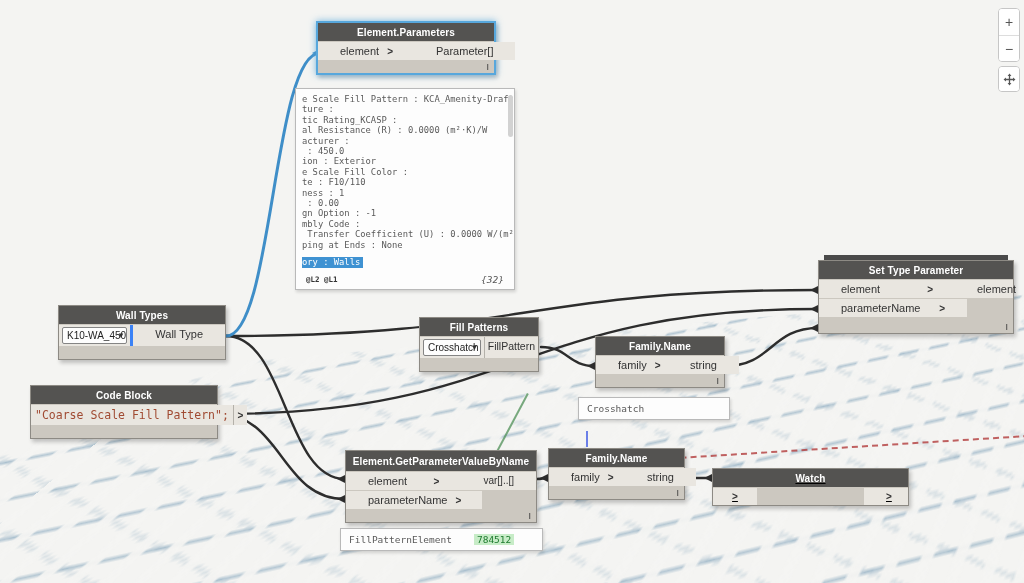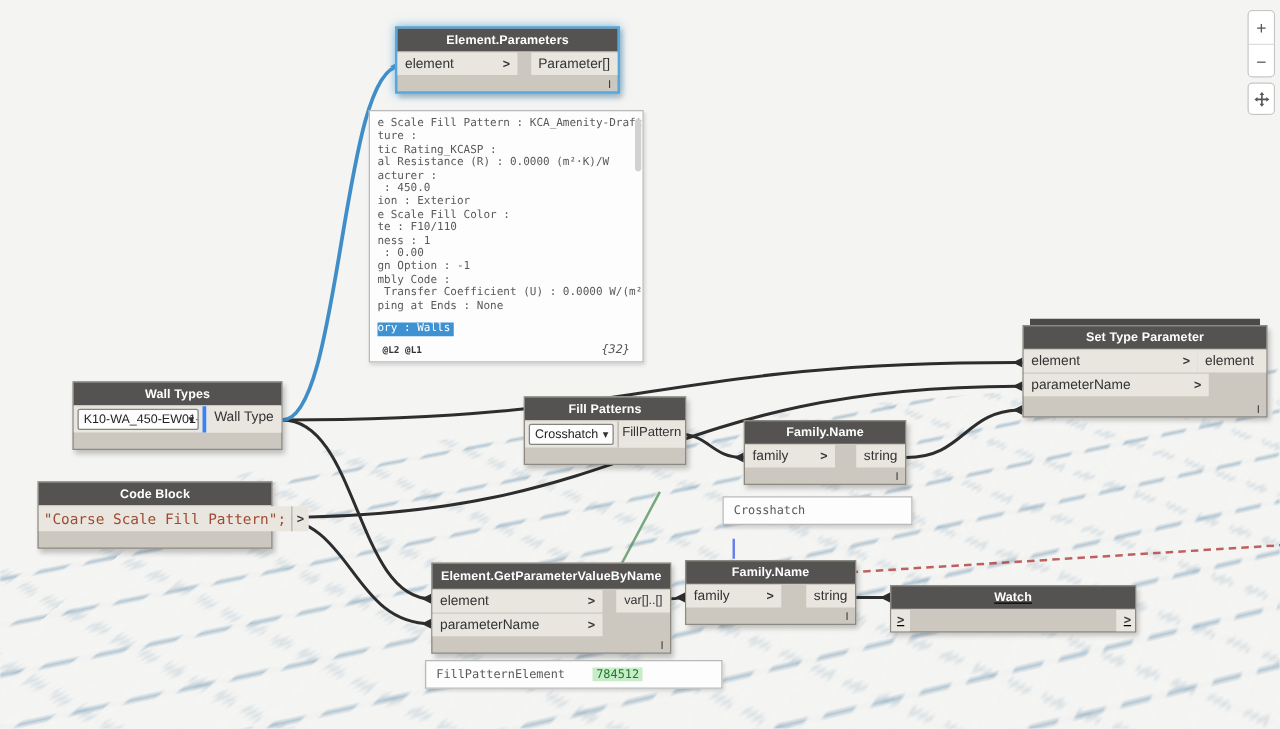--- a/index.html
+++ b/index.html
@@ -35,21 +35,21 @@
   .plug { fill:#2d2d2d; } .plug-selected { fill:#3f8ec8; }
 
   
   .node { position:absolute; z-index:3; background:#ccc8c0; border:1px solid #8d8a84;
     box-shadow:2px 3px 4px rgba(0,0,0,.22); }
   .node.selected { border:2px solid #57a7dc; box-shadow:0 0 7px rgba(87,167,220,.8), 2px 3px 4px rgba(0,0,0,.2); }
   .nhead { background:#545351; color:#fff; font-weight:bold; font-size:10px;
     text-align:center; padding:4px 4px 3px; letter-spacing:.1px; white-space:nowrap; }
   .nhead.small { font-size:10px; padding:5px 2px 4px; }
   .prow { display:flex; justify-content:space-between; margin-top:1px; }
-  .pin, .pout { background:#e9e6e0; font-size:11px; color:#333; padding:3px 6px; white-space:nowrap; }
+  .pin, .pout { background:#e9e6e0; font-size:11px; color:#333; padding:3px 22px; white-space:nowrap; }
   .pin { display:flex; justify-content:space-between; align-items:center; }
   .pin.chev::after { content:">"; font-weight:bold; font-size:10px; color:#333; margin-left:8px; }
   .pout { margin-left:auto; text-align:left; }
   .nfoot { position:relative; height:13px; }
   .lacing { position:absolute; right:5px; bottom:1px; font-size:9px; color:#3a3a3a; font-style:normal; }
   .ddrow { display:flex; align-items:stretch; margin-top:1px; background:#e9e6e0; }
   .dd { flex:1 1 auto; background:#fdfdfd; border:1px solid #848484; border-radius:2px;
     margin:2px 3px; font-size:10px; color:#222; padding:2px 14px 2px 4px; position:relative;
     white-space:nowrap; overflow:hidden; }
   .dd::after { content:"▾"; position:absolute; right:3px; top:2px; font-size:9px; color:#333; }
@@ -166,21 +166,21 @@
 
   <div class="node" style="left:30px; top:385px; width:188px;">
     <div class="nhead">Code Block</div>
     <div class="prow" style="margin-top:1px;">
       <div class="codecell">"Coarse Scale Fill Pattern";</div>
       <div class="minion">&gt;</div>
     </div>
     <div class="nfoot"></div>
   </div>
 
-  <div class="node" style="left:419px; top:317px; width:130px;">
+  <div class="node" style="left:419px; top:317px; width:120px;">
     <div class="nhead">Fill Patterns</div>
     <div class="ddrow">
       <div class="dd">Crosshatch</div>
       <div class="pout" style="border-left:1px solid #b4b1aa; font-size:10.5px; padding:3px 3px;">FillPattern</div>
     </div>
     <div class="nfoot"></div>
   </div>
 
   <div class="node" style="left:595px; top:336px; width:130px;">
     <div class="nhead">Family.Name</div>
@@ -219,21 +219,21 @@
       <div class="pout" style="font-size:10px;">var[]..[]</div>
     </div>
     <div class="prow">
       <div class="pin chev" style="width:136px;">parameterName</div>
     </div>
     <div class="nfoot">
         <span class="lacing">I</span>
       </div>
   </div>
 
-  <div class="bubble bubble-small" style="left:340px; top:528px; width:238px;">
+  <div class="bubble bubble-small" style="left:340px; top:528px; width:203px;">
     <span>FillPatternElement</span><span class="gv">784512</span>
   </div>
 
   <div class="node" style="left:548px; top:448px; width:137px;">
     <div class="nhead">Family.Name</div>
     <div class="prow">
       <div class="pin chev" style="width:76px;">family</div>
       <div class="pout">string</div>
     </div>
     <div class="nfoot">

